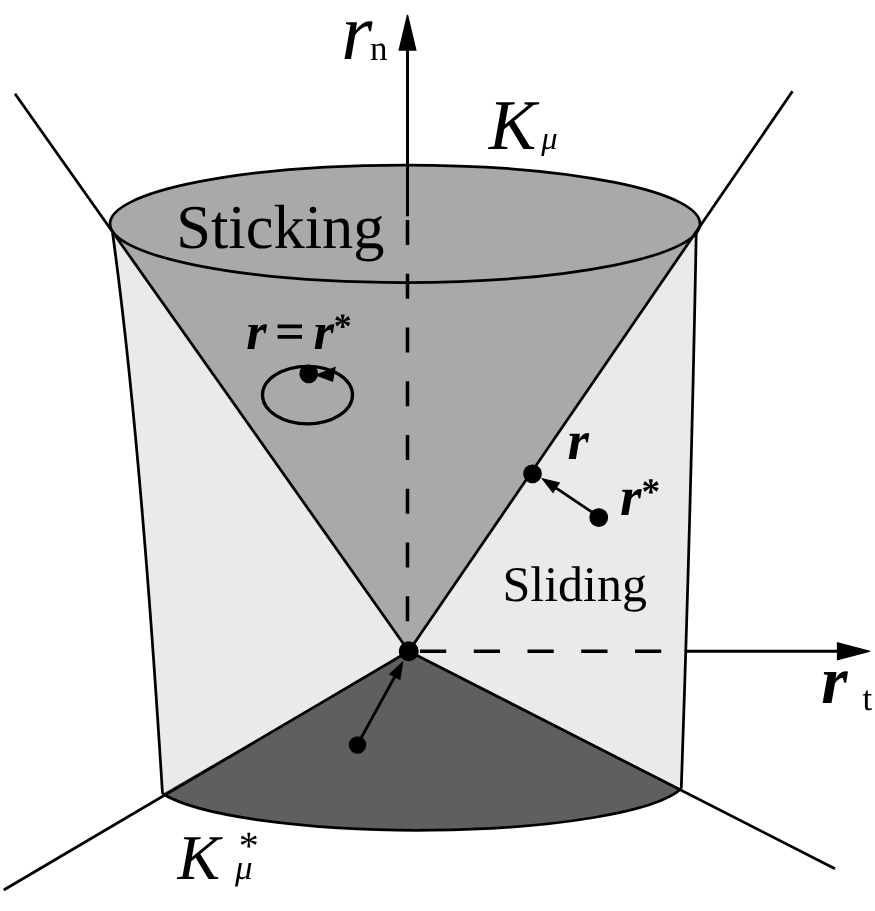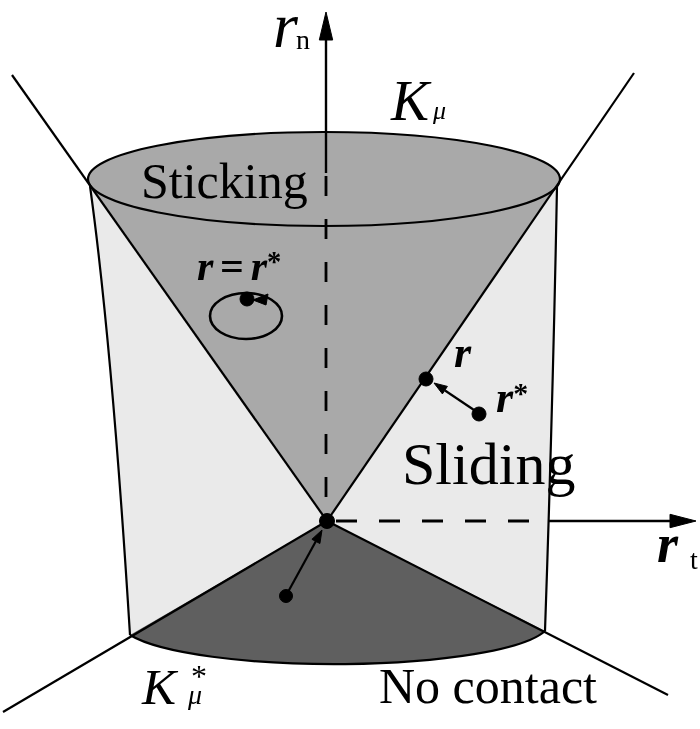--- a/index.html
+++ b/index.html
@@ -69,25 +69,24 @@
   <span class="lbl it" style="left:433px;top:98px;font-size:26px">μ</span>
 
   <span class="lbl" style="left:141px;top:156px;font-size:50px">Sticking</span>
 
   <span class="lbl b" style="left:197px;top:245px;font-size:42px"><span class="it">r</span><span class="eq">=</span><span class="it">r</span><span class="sup">*</span></span>
 
   <span class="lbl b it" style="left:454px;top:331px;font-size:44px">r</span>
 
   <span class="lbl b" style="left:496px;top:376px;font-size:44px"><span class="it">r</span><span class="sup">*</span></span>
 
-  <span class="lbl" style="left:402px;top:434px;font-size:60px">Sliding</span>
+  <span class="lbl" style="left:402px;top:448px;font-size:40px">Sliding</span>
 
 
   <span class="lbl it" style="left:142px;top:662px;font-size:51px">K</span>
   <span class="lbl" style="left:191px;top:660px;font-size:32px">*</span>
   <span class="lbl it" style="left:188px;top:681px;font-size:28px">μ</span>
 
-  <span class="lbl" style="left:379px;top:661px;font-size:50px">No contact</span>
 
   <span class="lbl b it" style="left:657px;top:517px;font-size:54px">r</span>
   <span class="lbl" style="left:690px;top:546px;font-size:28px">t</span>
 
 </div>
 
 </body></html>

